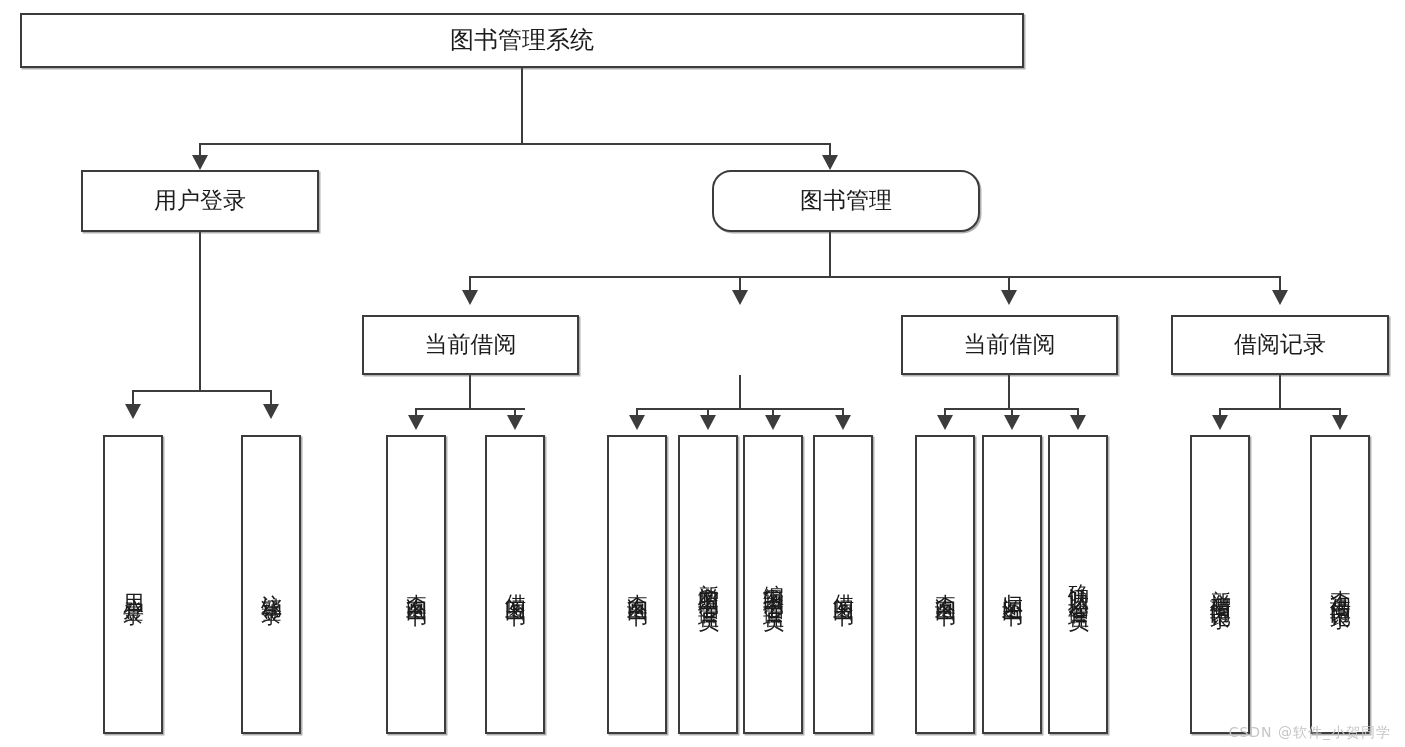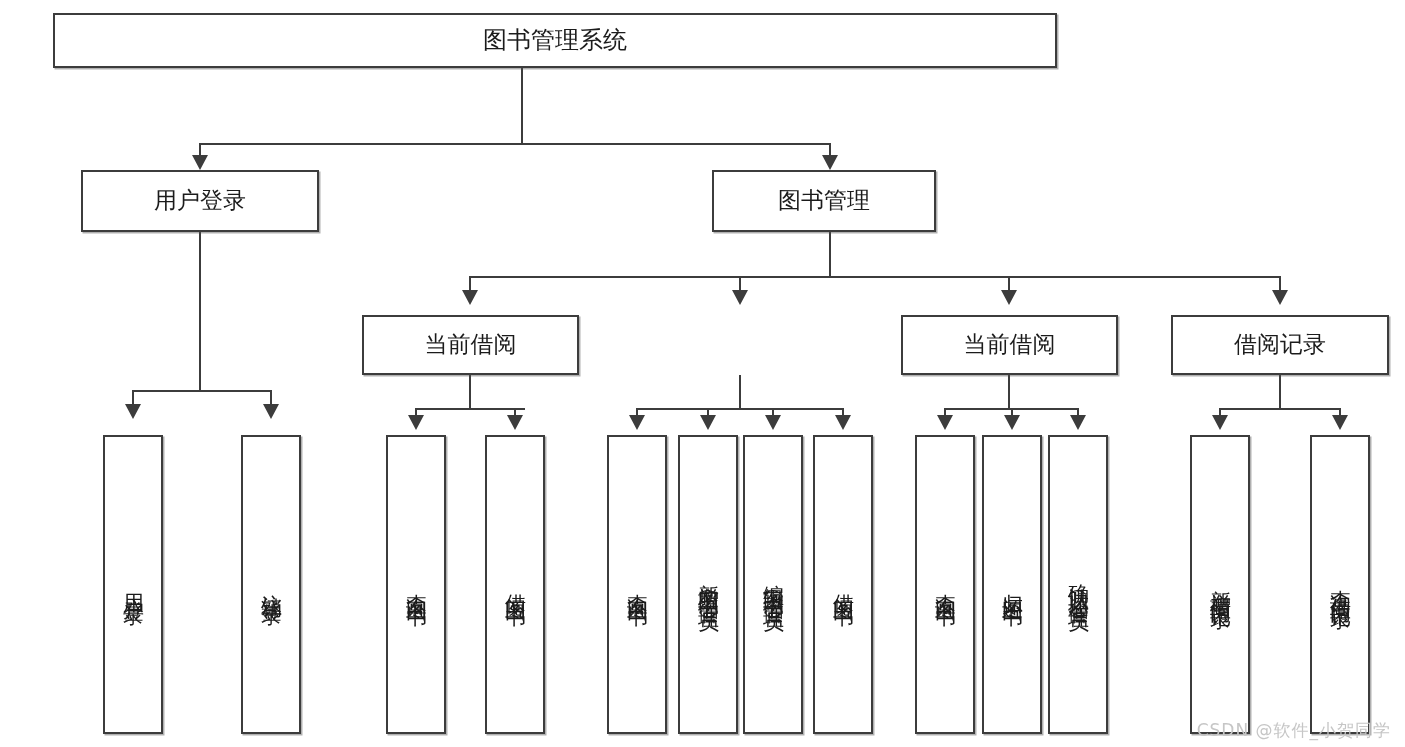--- a/index.html
+++ b/index.html
@@ -73,21 +73,21 @@
     border-left: 8px solid transparent;
     border-right: 8px solid transparent;
     border-top: 15px solid #3c3c3c;
     z-index: 2;
   }
   
   #watermark {
     position: absolute;
     right: 14px;
     bottom: 5px;
-    font-size: 17px;
+    font-size: 14px;
     color: #c6c6c6;
     letter-spacing: 1px;
     white-space: nowrap;
     z-index: 5;
     font-family: "DejaVu Sans", "Liberation Sans", sans-serif;
   }
 </style>
 </head>
 <body>
 
@@ -145,28 +145,28 @@
   <div class="edge vline" style="left:1077px; top:408px; height:12px;"></div>
   <div class="arrow" style="left:1070px; top:415px;"></div>
 
   <div class="edge vline" style="left:1279px; top:375px; height:35px;"></div>
   <div class="edge hline" style="left:1219px; top:408px; width:122px;"></div>
   <div class="edge vline" style="left:1219px; top:408px; height:12px;"></div>
   <div class="arrow" style="left:1212px; top:415px;"></div>
   <div class="edge vline" style="left:1339px; top:408px; height:12px;"></div>
   <div class="arrow" style="left:1332px; top:415px;"></div>
 
-  <div class="node h root" style="left:20px; top:13px; width:1004px; height:55px;margin-left:33px;">
+  <div class="node h root" style="left:20px; top:13px; width:1004px; height:55px;">
     <span class="label">图书管理系统</span>
   </div>
 
   <div class="node h" style="left:81px; top:170px; width:238px; height:62px;">
     <span class="label">用户登录</span>
   </div>
-  <div class="node h" style="left:712px; top:170px; width:224px; height:62px;">
+  <div class="node h" style="left:712px; top:170px; width:268px; height:62px;border-radius:19px;">
     <span class="label">图书管理</span>
   </div>
 
   <div class="node h" style="left:362px; top:315px; width:217px; height:60px;">
     <span class="label">当前借阅</span>
   </div>
   <div class="node h" style="left:1171px; top:315px; width:218px; height:60px;">
     <span class="label">借阅记录</span>
   </div>
   <div class="node h" style="left:901px; top:315px; width:217px; height:60px;">

